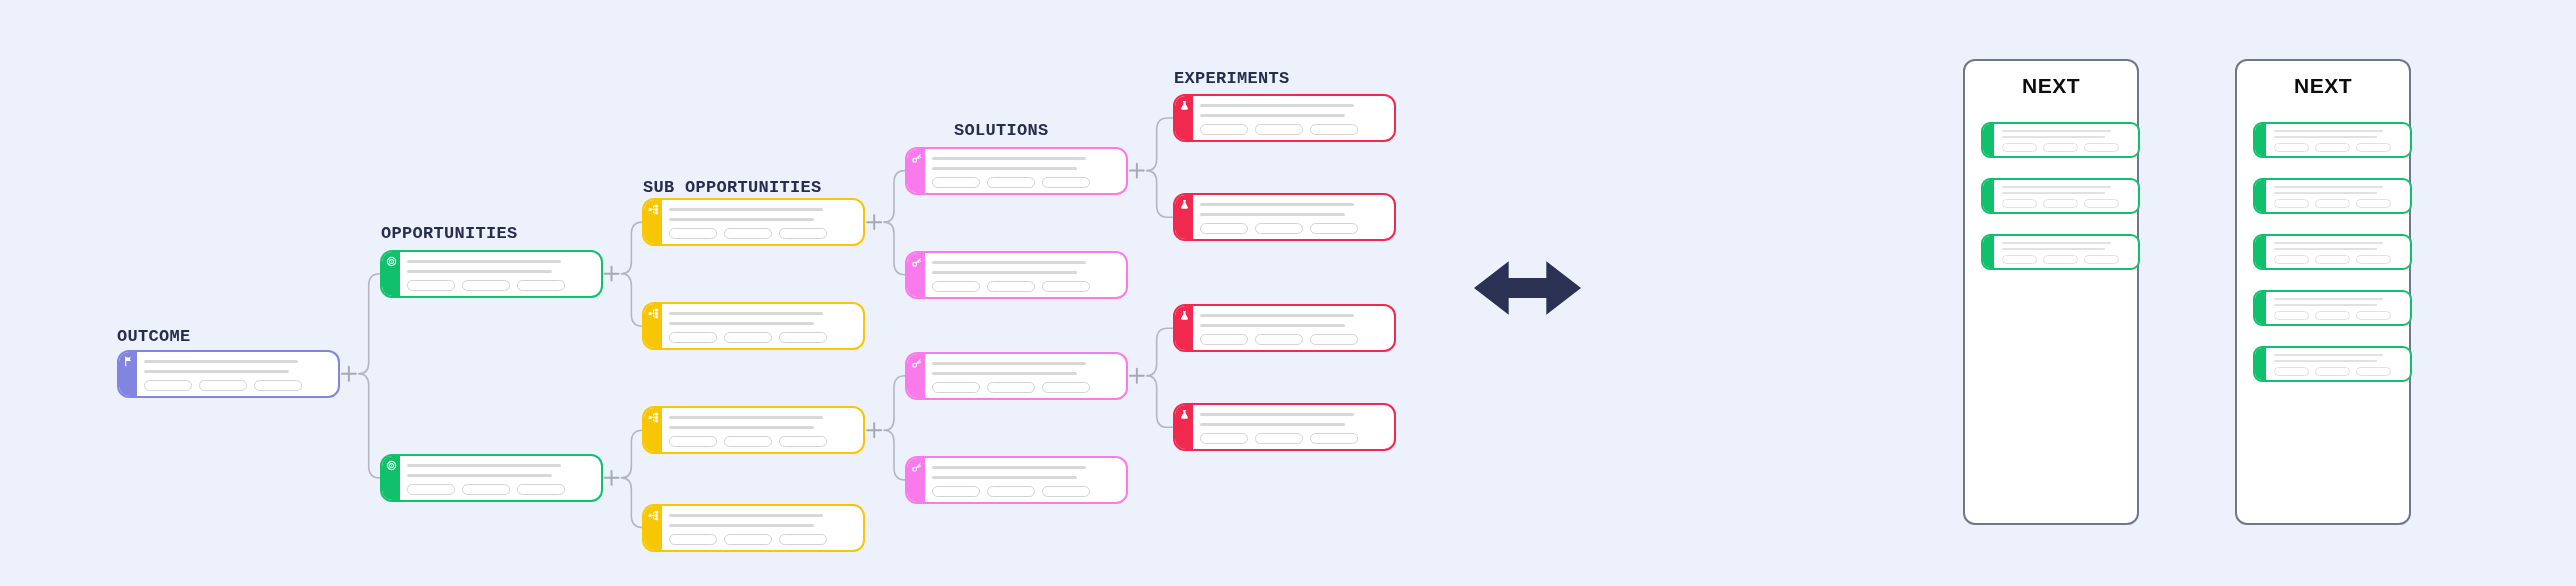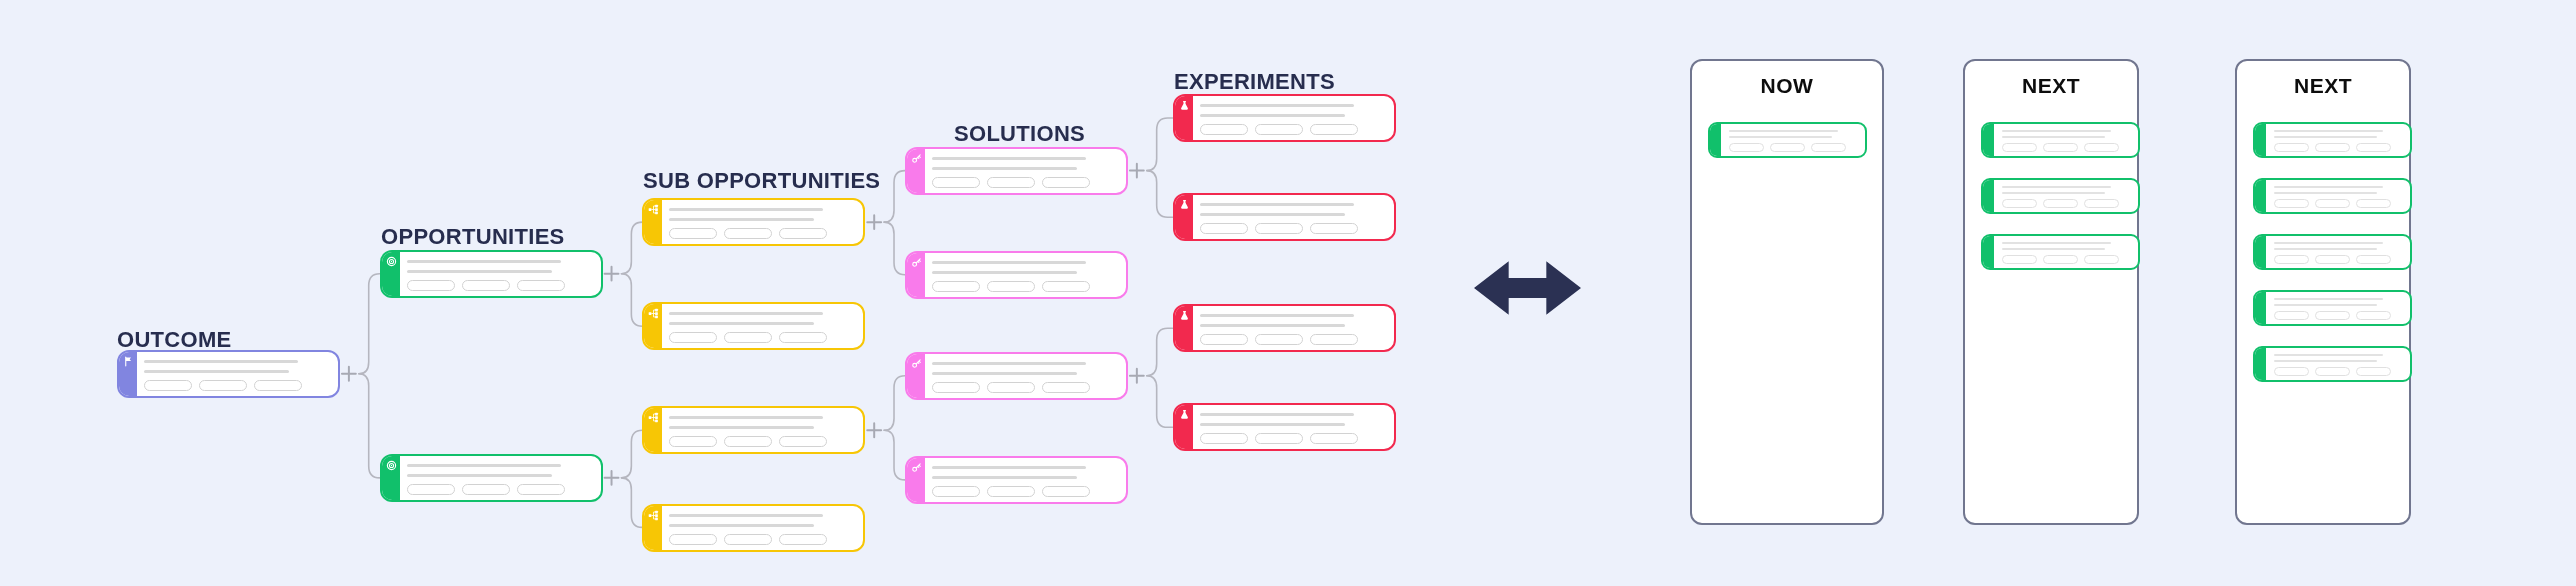--- a/index.html
+++ b/index.html
@@ -1,20 +1,20 @@
 <!DOCTYPE html>
 <html style="--bg: #EDF1FB; --purple: #8185E0; --green: #11C06B; --yellow: #F7C605; --pink: #F97BEB; --red: #F2294E; --ink: #272D4E; --panelb: #71768F; --skel: #D8D8D8; --skelb: #D2D2D2;"><head>
 <meta charset="utf-8">
 <style>
   html,body{margin:0;padding:0;}
   body{font-family:"Liberation Sans", sans-serif;}
   #canvas{position:relative;width:2576px;height:587px;background:var(--bg,#EDF1FB);overflow:hidden;}
   #wires{position:absolute;left:0;top:0;z-index:0;}
 
-  .tree-label{position:absolute;z-index:2;font-weight:700;font-size:22px;letter-spacing:0.3px;color:var(--ink,#272D4E);white-space:nowrap;}
+  .tree-label{position:absolute;z-index:2;font-weight:700;font-size:17px;letter-spacing:0.3px;color:var(--ink,#272D4E);white-space:nowrap;font-family:Liberation Mono, monospace;}
 
   .card{position:absolute;z-index:1;width:223px;height:48px;box-sizing:border-box;background:#fff;
         border:2.5px solid;border-radius:12px;display:flex;overflow:hidden;}
   .card .strip{flex:none;width:18px;display:flex;justify-content:center;padding-top:4px;box-sizing:border-box;}
   .card .strip svg{width:11px;height:11px;flex:none;}
   .card .body{flex:1;padding:8px 10px 0 7px;}
   .ln{height:3px;background:var(--skel,#D8D8D8);border-radius:2px;}
   .l1{width:154px;margin-bottom:7px;}
   .l2{width:145px;}
   .pills{display:flex;gap:7px;margin-top:7px;}
@@ -66,21 +66,21 @@
       <path d="M 1140 172 H 1154 M 1147 165 V 179" stroke="#A7A9B3" stroke-width="2" fill="none" stroke-linecap="round"></path>
       <path d="M 1157 172 Q 1167 172 1167 160 L 1167 131 Q 1167 119 1178 119 L 1183 119" stroke="#B5B6BF" stroke-width="1.6" fill="none" stroke-linecap="round"></path>
       <path d="M 1157 172 Q 1167 172 1167 184 L 1167 207 Q 1167 219 1178 219 L 1183 219" stroke="#B5B6BF" stroke-width="1.6" fill="none" stroke-linecap="round"></path>
       <path d="M 1140 379 H 1154 M 1147 372 V 386" stroke="#A7A9B3" stroke-width="2" fill="none" stroke-linecap="round"></path>
       <path d="M 1157 379 Q 1167 379 1167 367 L 1167 343 Q 1167 331 1178 331 L 1183 331" stroke="#B5B6BF" stroke-width="1.6" fill="none" stroke-linecap="round"></path>
       <path d="M 1157 379 Q 1167 379 1167 391 L 1167 419 Q 1167 431 1178 431 L 1183 431" stroke="#B5B6BF" stroke-width="1.6" fill="none" stroke-linecap="round"></path>
     </svg>
 
   <div class="tree-label" style="left:117px;top:327px">OUTCOME</div>
   <div class="tree-label" style="left:381px;top:224px">OPPORTUNITIES</div>
-  <div class="tree-label" style="left:643px;top:168px">SUB OPPORTUNITIES</div>
+  <div class="tree-label" style="left:643px;top:178px">SUB OPPORTUNITIES</div>
   <div class="tree-label" style="left:954px;top:121px">SOLUTIONS</div>
   <div class="tree-label" style="left:1174px;top:69px">EXPERIMENTS</div>
 
   <div class="card c-purple" style="left: 117px; top: 350px;">
     <div class="strip">
       <svg viewBox="0 0 24 24">
           <path d="M6 2.5v19" stroke="#fff" stroke-width="2.4" stroke-linecap="round" fill="none"></path>
           <path d="M6 3h11.5l-3 4 3 4H6z" fill="#fff"></path>
         </svg>
     </div>
@@ -352,35 +352,20 @@
           <i></i>
           <i></i>
         </div>
     </div>
   </div>
 
   <svg id="sync-arrow" width="107" height="56" viewBox="0 0 108 56">
     <polygon points="0,28 35,1 35,18 73,18 73,1 108,28 73,55 73,38 35,38 35,55" fill="#2B3153"></polygon>
   </svg>
 
-  <div class="panel" style="left:1690px;width:194px">
-    <h2>NOW</h2>
-  <div class="mini" style="left: 16px; top: 61px;">
-        <div class="strip"></div>
-        <div class="body">
-          <div class="ln l1"></div>
-          <div class="ln l2"></div>
-          <div class="pills">
-            <i></i>
-            <i></i>
-            <i></i>
-          </div>
-        </div>
-      </div>
-    </div>
   <div class="panel" style="left:1963px">
     <h2>NEXT</h2>
   <div class="mini" style="left: 16px; top: 61px;">
         <div class="strip"></div>
         <div class="body">
           <div class="ln l1"></div>
           <div class="ln l2"></div>
           <div class="pills">
             <i></i>
             <i></i>

